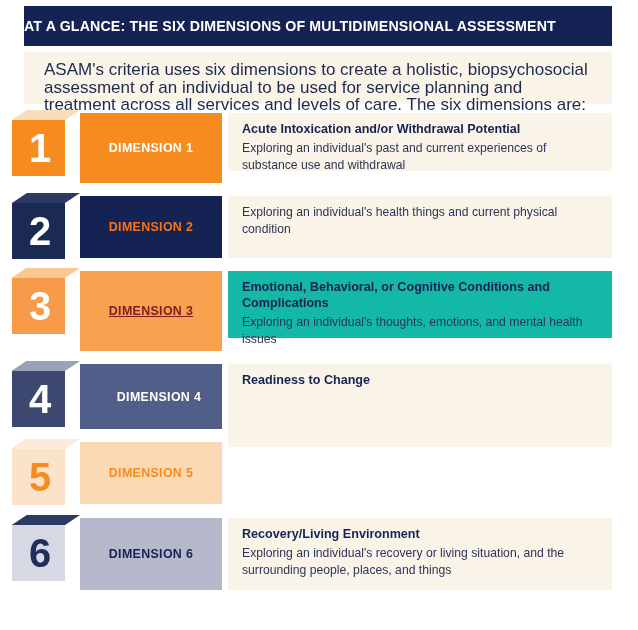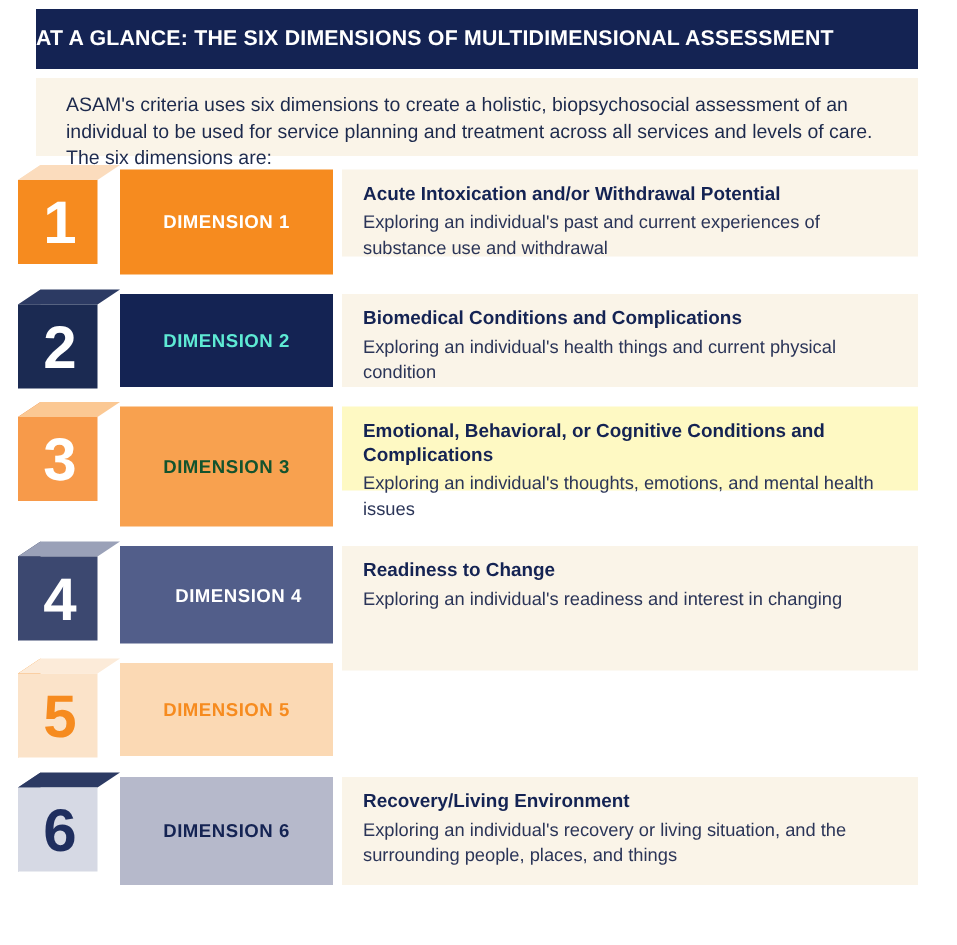--- a/index.html
+++ b/index.html
@@ -48,21 +48,21 @@
     left: 24px;
     top: 52px;
     width: 588px;
     height: 52px;
     background: #faf4e8;
     box-sizing: border-box;
     padding: 9px 22px 0 20px;
   }
   .intro-text {
     color: #1d2a4d;
-    font-size: 13px;
+    font-size: 17px;
     line-height: 17.5px;
     font-family: "Liberation Sans", sans-serif;
   }
 
   
   .rows {
     position: absolute;
     left: 0;
     top: 0;
     width: 638px;
@@ -167,59 +167,57 @@
       <div class="dim-row" style="top: 191px; height: 70px;">
         <div class="cube">
           <svg width="72" height="72" viewBox="0 0 72 72">
             <polygon points="2,12 17,2 17,58 2,68" fill="#C9CDD8"></polygon>
             <polygon points="2,12 17,2 70,2 55,12" fill="#2C3A63"></polygon>
             <rect x="2" y="12" width="53" height="56" fill="#1B2A52"></rect>
             <text x="30" y="54" text-anchor="middle" fill="#FFFFFF" class="cube-num">2</text>
           </svg>
         </div>
         <div class="label-band" style="background: rgb(20, 35, 83); height: 62px;">
-          <div class="label-band-text" style="color: #5eead4; text-align: right;">DIMENSION 2</div>
+          <div class="label-band-text" style="color: #f97316; text-align: right;">DIMENSION 2</div>
         </div>
         <div class="text-panel" style="height: 62px; background: rgb(250, 244, 232);">
-          <div class="dim-heading">Biomedical Conditions and Complications</div>
           <div class="dim-desc">Exploring an individual's health things and current physical condition</div>
         </div>
       </div>
       <div class="dim-row" style="top: 266px; height: 88px;">
         <div class="cube">
           <svg width="72" height="72" viewBox="0 0 72 72">
             <polygon points="2,12 17,2 17,58 2,68" fill="#E8752A"></polygon>
             <polygon points="2,12 17,2 70,2 55,12" fill="#FBC893"></polygon>
             <rect x="2" y="12" width="53" height="56" fill="#F79A4A"></rect>
             <text x="30" y="54" text-anchor="middle" fill="#FFFFFF" class="cube-num">3</text>
           </svg>
         </div>
         <div class="label-band" style="background: rgb(248, 161, 79); height: 80px;">
-          <div class="label-band-text" style="color: #14532d;">DIMENSION 3</div>
-        </div>
-        <div class="text-panel" style="height: 56px; background: #fef9c3;">
+          <div class="label-band-text" style="color: #7f1d1d; text-decoration: underline;">DIMENSION 3</div>
+        </div>
+        <div class="text-panel" style="height: 67px; background: #14b8a6;">
           <div class="dim-heading">Emotional, Behavioral, or Cognitive Conditions and Complications</div>
           <div class="dim-desc">Exploring an individual's thoughts, emotions, and mental health issues</div>
         </div>
       </div>
       <div class="dim-row" style="top: 359px; height: 73px;">
         <div class="cube">
           <svg width="72" height="72" viewBox="0 0 72 72">
             <polygon points="2,12 17,2 17,58 2,68" fill="#2A3556"></polygon>
             <polygon points="2,12 17,2 70,2 55,12" fill="#9AA1B8"></polygon>
             <rect x="2" y="12" width="53" height="56" fill="#3C4870"></rect>
             <text x="30" y="54" text-anchor="middle" fill="#FFFFFF" class="cube-num">4</text>
           </svg>
         </div>
         <div class="label-band" style="background: rgb(82, 94, 138); height: 65px;">
           <div class="label-band-text" style="color: rgb(255, 255, 255); padding-left: 16px;">DIMENSION 4</div>
         </div>
         <div class="text-panel" style="height: 83px; background: rgb(250, 244, 232);">
           <div class="dim-heading">Readiness to Change</div>
-          <div class="dim-desc">Exploring an individual's readiness and interest in changing</div>
         </div>
       </div>
       <div class="dim-row" style="top: 437px; height: 70px;">
         <div class="cube">
           <svg width="72" height="72" viewBox="0 0 72 72">
             <polygon points="2,12 17,2 17,58 2,68" fill="#F68B1F"></polygon>
             <polygon points="2,12 17,2 70,2 55,12" fill="#FCEBD9"></polygon>
             <rect x="2" y="12" width="53" height="56" fill="#FBE3C9"></rect>
             <text x="30" y="54" text-anchor="middle" fill="#F68B1F" class="cube-num">5</text>
           </svg>

